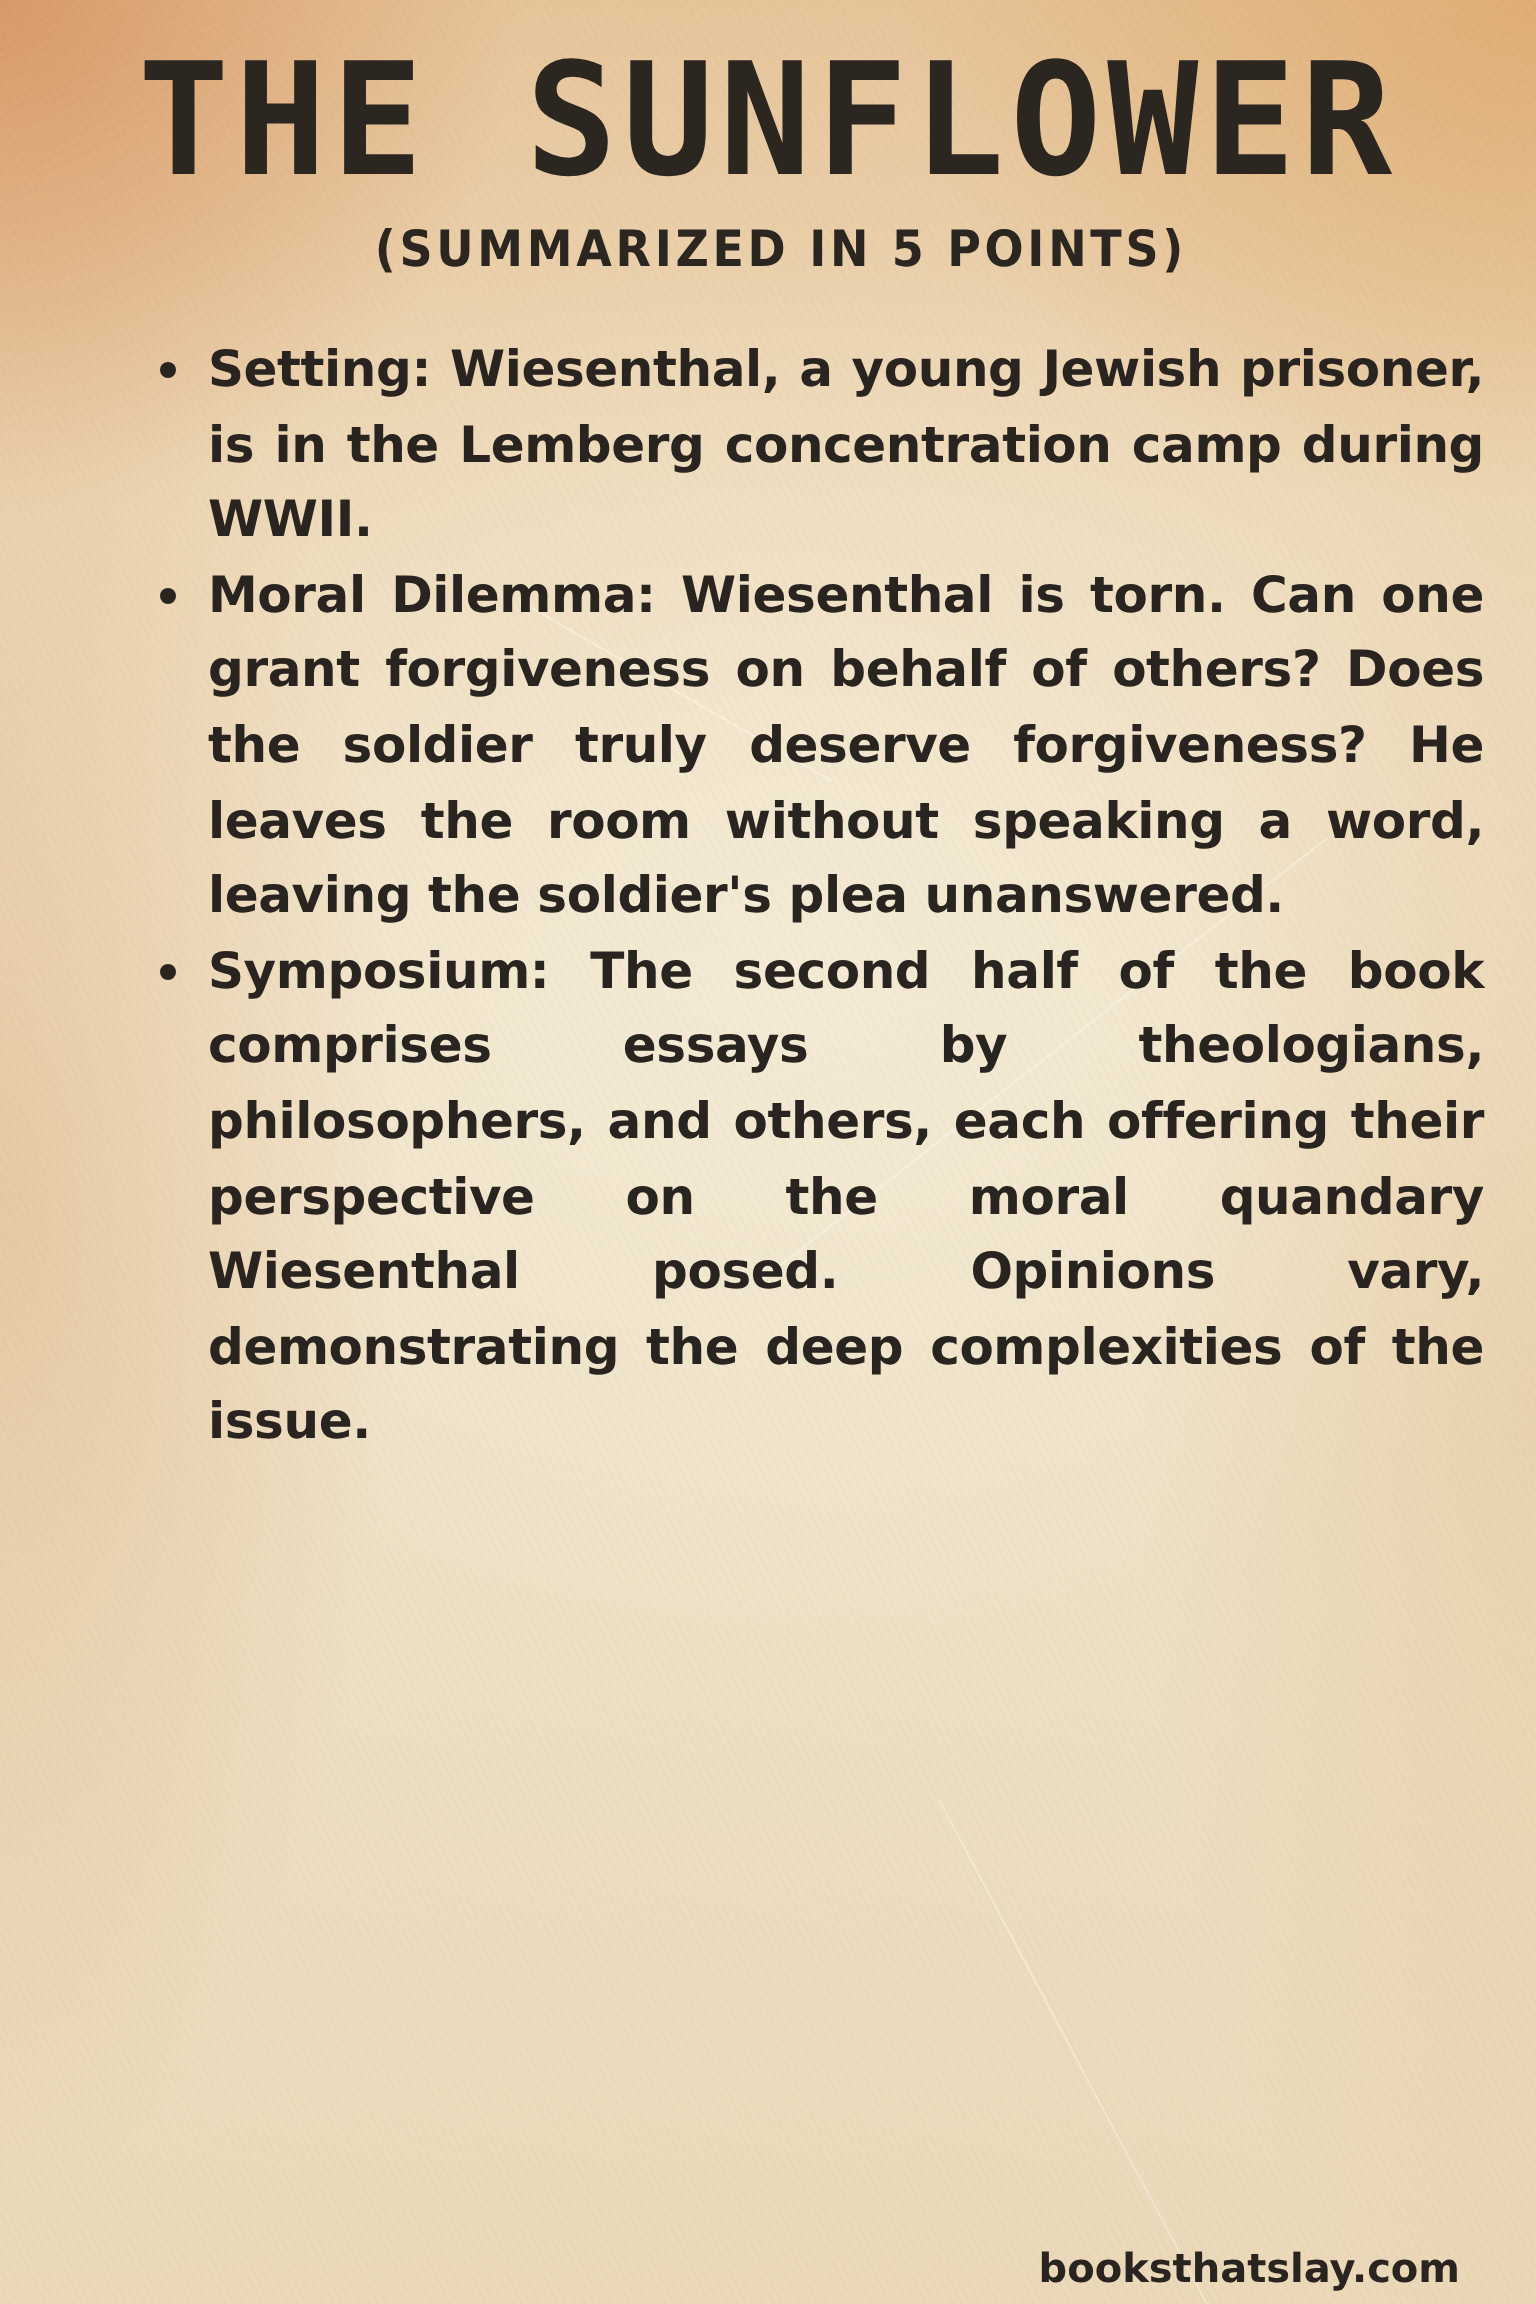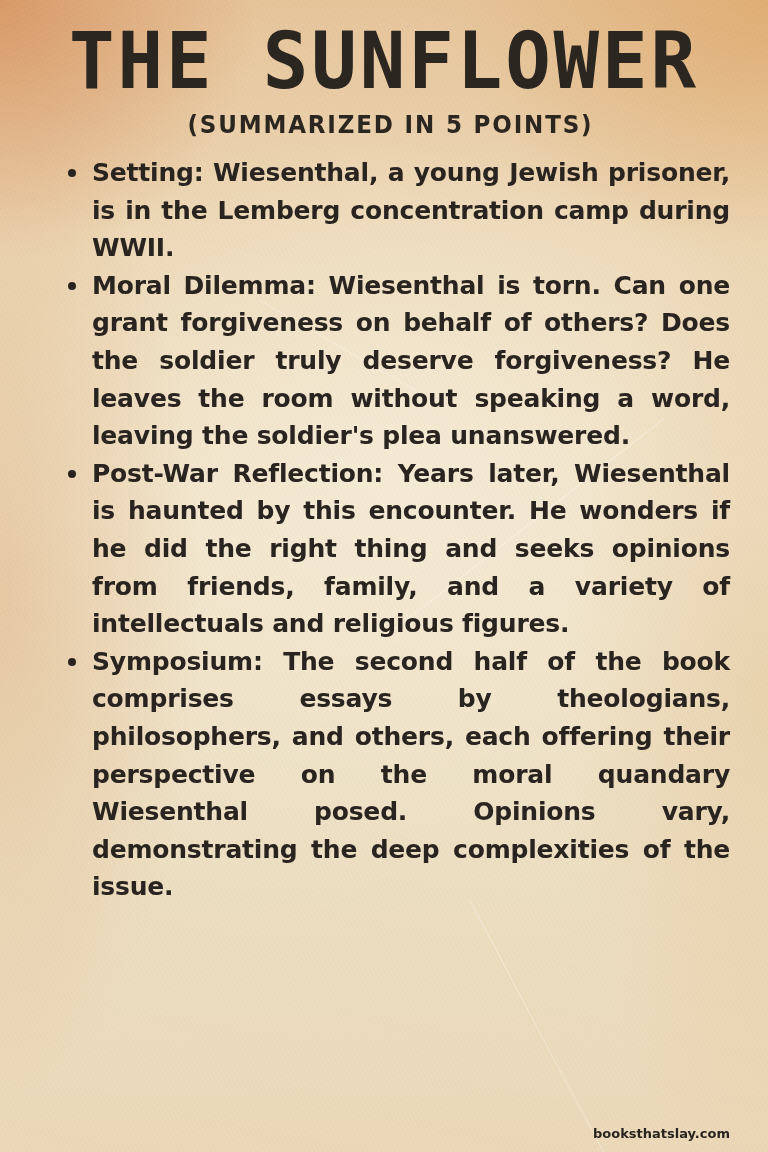--- a/index.html
+++ b/index.html
@@ -64,21 +64,21 @@
       line-height: 30px;
       letter-spacing: 2px;
       color: #2c2621;
       transform: scaleX(0.92);
     }
     .points {
       position: absolute;
       left: 66px;
       top: 154px;
       width: 664px;
-      margin: 0;
+      margin: 12px;
       padding: 0;
       list-style: none;
     }
     .point {
       position: relative;
       padding-left: 26px;
       font-family: "DejaVu Sans", sans-serif;
       font-weight: bold;
       font-size: 25px;
       line-height: 37.6px;
@@ -95,21 +95,21 @@
       height: 8px;
       border-radius: 50%;
       background: #2a2420;
     }
     .watermark {
       position: absolute;
       right: 38px;
       top: 1122px;
       font-family: "DejaVu Sans", sans-serif;
       font-weight: bold;
-      font-size: 13px;
+      font-size: 20px;
       line-height: 24px;
       color: #2a2420;
     }
   </style>
 </head>
 <body>
 
 <div class="grain"></div>
 <div class="crease" style="left:380px;top:640px;width:360px;transform:rotate(-38deg);"></div>
 <div class="crease" style="left:470px;top:900px;width:300px;transform:rotate(62deg);"></div>
@@ -122,21 +122,17 @@
   <li class="point">
     <span class="bullet"></span>
     <span>Setting: Wiesenthal, a young Jewish prisoner, is in the Lemberg concentration camp during WWII.</span>
   </li>
   <li class="point">
     <span class="bullet"></span>
     <span>Moral Dilemma: Wiesenthal is torn. Can one grant forgiveness on behalf of others? Does the soldier truly deserve forgiveness? He leaves the room without speaking a word, leaving the soldier's plea unanswered.</span>
   </li>
   <li class="point">
     <span class="bullet"></span>
-    <span>Post-War Reflection: Years later, Wiesenthal is haunted by this encounter. He wonders if he did the right thing and seeks opinions from friends, family, and a variety of intellectuals and religious figures.</span>
-  </li>
-  <li class="point">
-    <span class="bullet"></span>
     <span>Symposium: The second half of the book comprises essays by theologians, philosophers, and others, each offering their perspective on the moral quandary Wiesenthal posed. Opinions vary, demonstrating the deep complexities of the issue.</span>
   </li>
 </ul>
 
 <div class="watermark">booksthatslay.com</div>
 
 </body></html>

